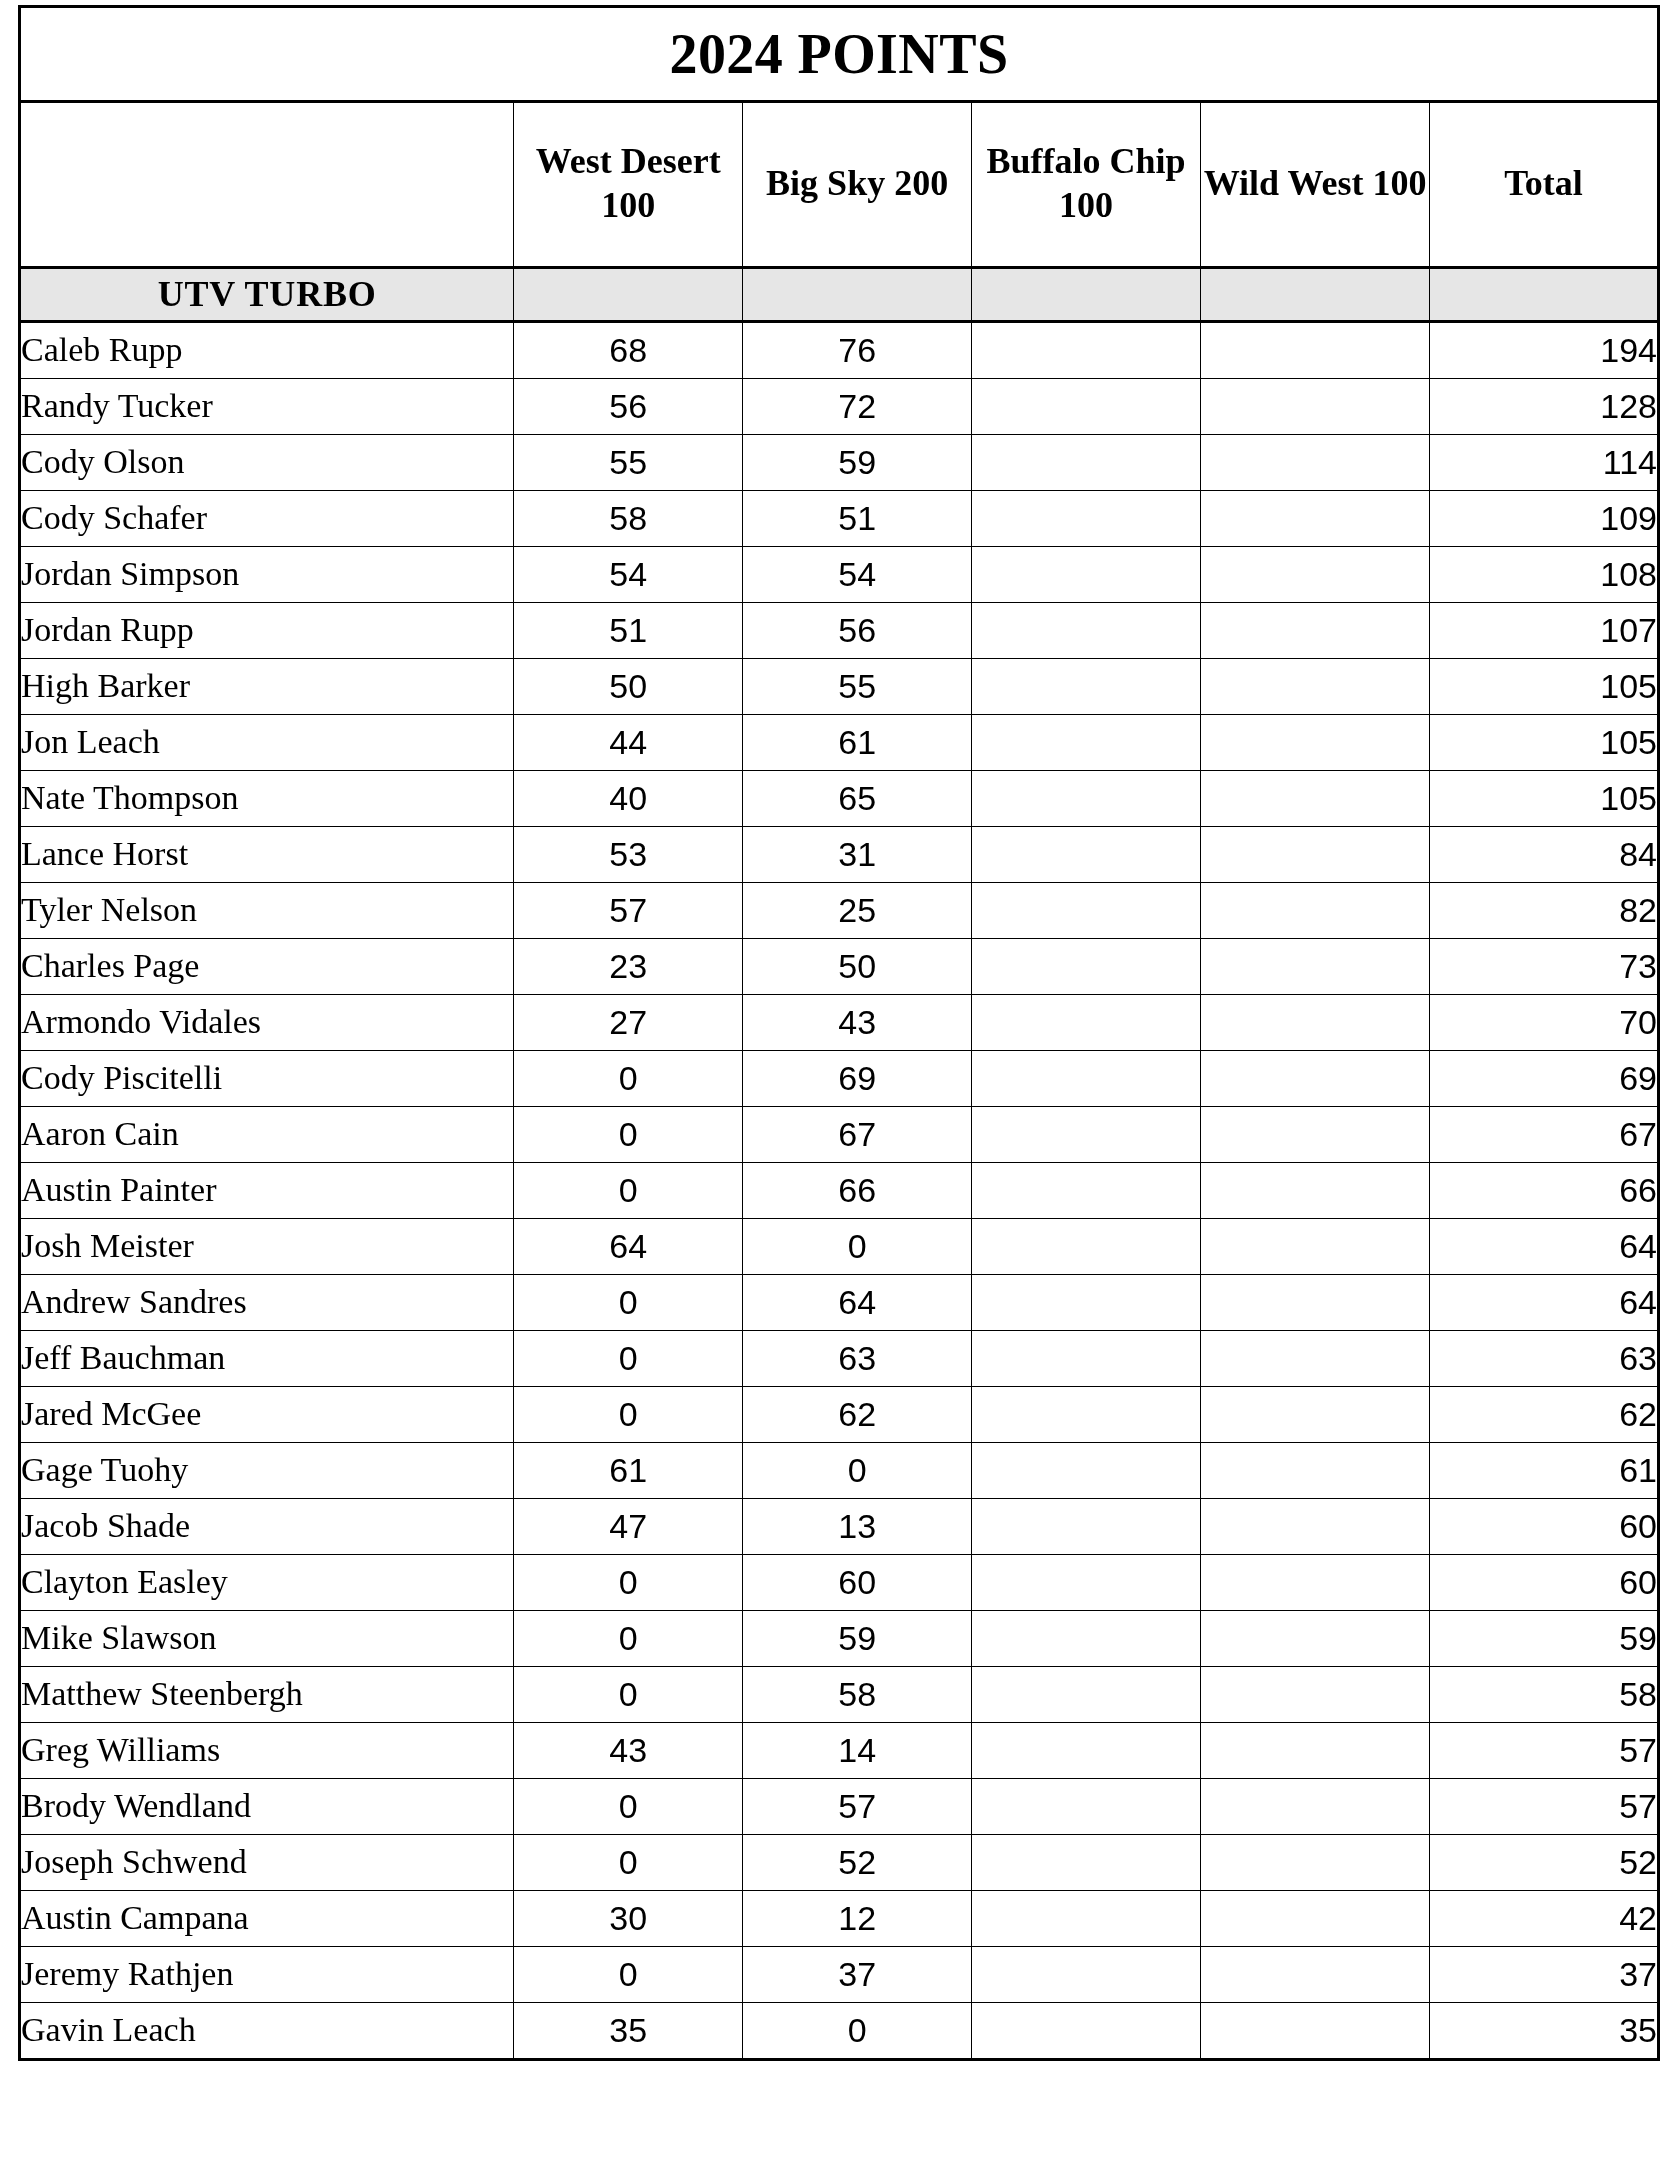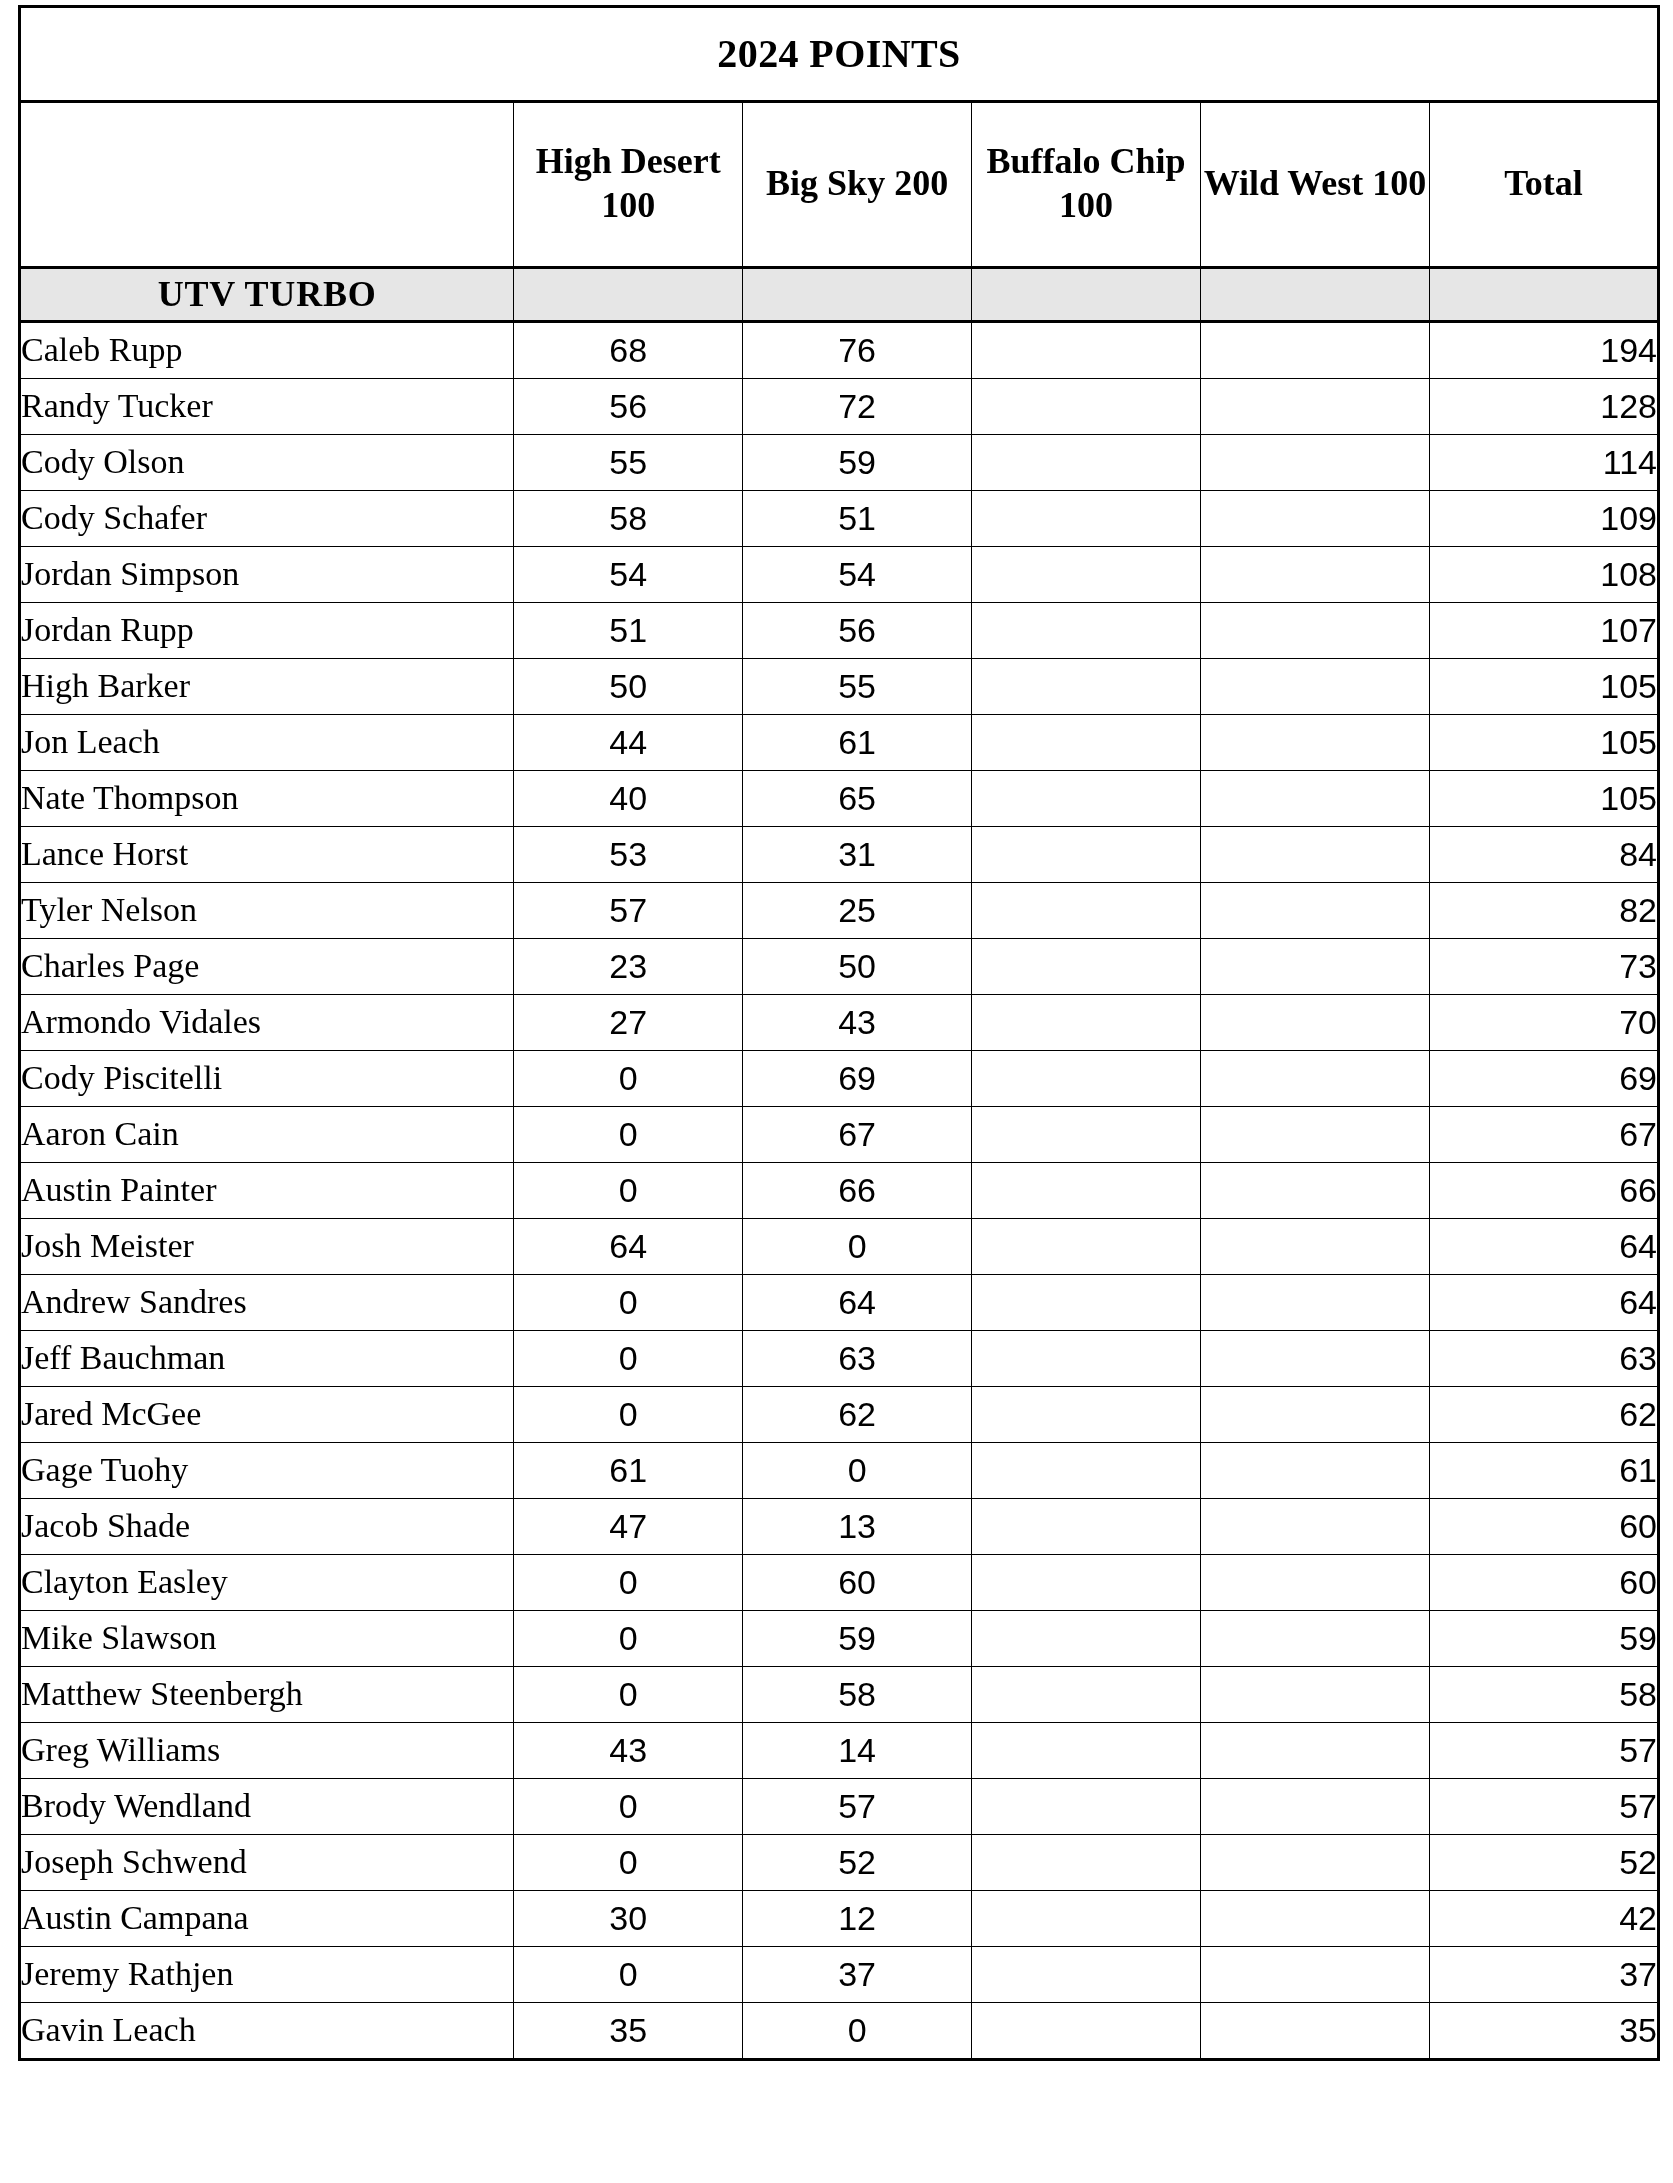--- a/index.html
+++ b/index.html
@@ -37,21 +37,21 @@
   col.c-name  { width: 490px; }
   col.c-ev    { width: 227px; }
   col.c-tot   { width: 227px; }
 
   
   .title-cell {
     height: 92px;
     text-align: center;
     font-family: "Liberation Serif", serif;
     font-weight: bold;
-    font-size: 40px;
+    font-size: 56px;
     letter-spacing: 0.4px;
     line-height: 1.0;
     border-bottom: 3.3px solid #000 !important;
   }
 
   
   .head-cell {
     height: 163px;
     text-align: center;
     font-family: "Liberation Serif", serif;
@@ -111,21 +111,21 @@
       <col class="c-ev">
       <col class="c-ev">
       <col class="c-tot">
     </colgroup>
     <tbody id="table-body">
         <tr>
           <td class="title-cell" colspan="6">2024 POINTS</td>
         </tr>
         <tr>
           <td class="head-blank"></td>
-          <td class="head-cell">High Desert 100</td>
+          <td class="head-cell">West Desert 100</td>
           <td class="head-cell">Big Sky 200</td>
           <td class="head-cell">Buffalo Chip 100</td>
           <td class="head-cell">Wild West 100</td>
           <td class="head-cell">Total</td>
         </tr>
         <tr class="group-row">
           <td class="group-label">UTV TURBO</td>
           <td></td>
           <td></td>
           <td></td>

